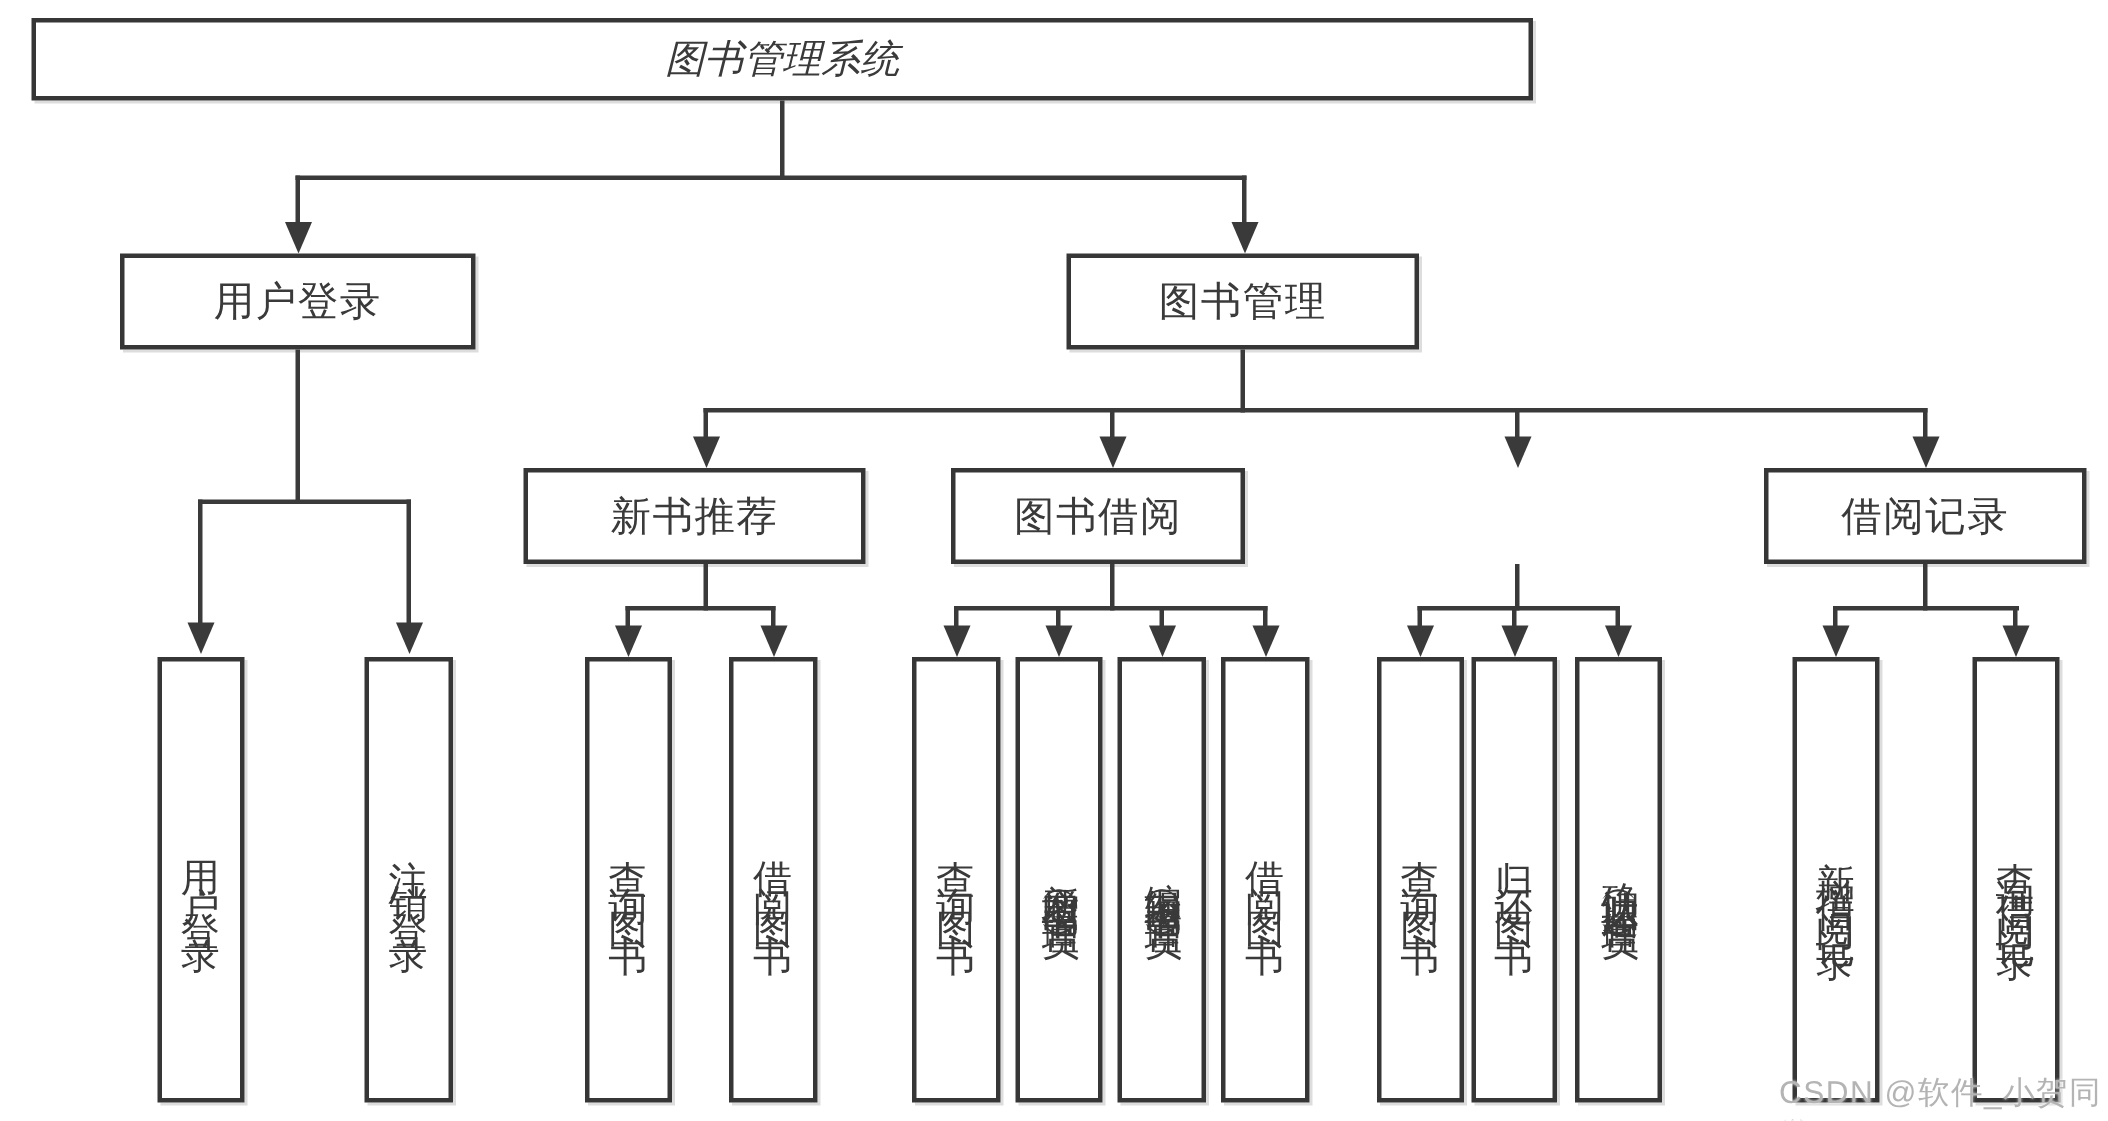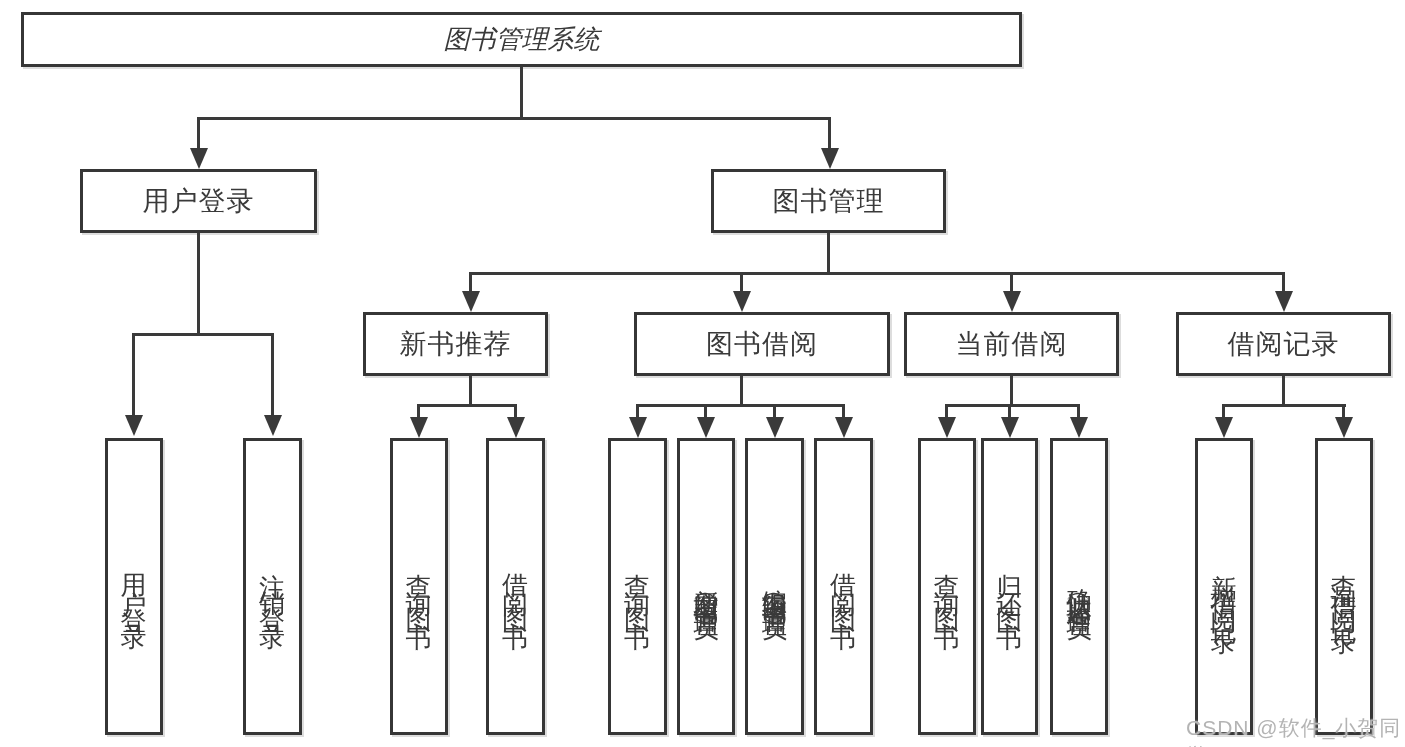--- a/index.html
+++ b/index.html
@@ -67,28 +67,25 @@
   <div class="hline" style="left:469px;top:272px;width:816px;"></div>
   <div class="vline" style="left:469px;top:272px;height:21px;"></div>
   <div class="arr" style="left:462px;top:291px;"></div>
   <div class="vline" style="left:740px;top:272px;height:21px;"></div>
   <div class="arr" style="left:733px;top:291px;"></div>
   <div class="vline" style="left:1010px;top:272px;height:21px;"></div>
   <div class="arr" style="left:1003px;top:291px;"></div>
   <div class="vline" style="left:1282px;top:272px;height:21px;"></div>
   <div class="arr" style="left:1275px;top:291px;"></div>
 
-  <div class="box hbox" style="left:363px;top:312px;width:185px;height:64px;">
+  <div class="box hbox" style="left:349px;top:312px;width:228px;height:64px;">
     <span>新书推荐</span>
   </div>
-  <div class="box hbox" style="left:634px;top:312px;width:256px;height:64px;">
+  <div class="box hbox" style="left:634px;top:312px;width:196px;height:64px;">
     <span>图书借阅</span>
-  </div>
-  <div class="box hbox" style="left:904px;top:312px;width:215px;height:64px;">
-    <span>当前借阅</span>
   </div>
   <div class="box hbox" style="left:1176px;top:312px;width:215px;height:64px;">
     <span>借阅记录</span>
   </div>
 
   <div class="vline" style="left:469px;top:376px;height:31px;"></div>
   <div class="hline" style="left:417px;top:404px;width:100px;"></div>
   <div class="vline" style="left:417px;top:404px;height:15px;"></div>
   <div class="arr" style="left:410px;top:417px;"></div>
   <div class="vline" style="left:514px;top:404px;height:15px;"></div>

